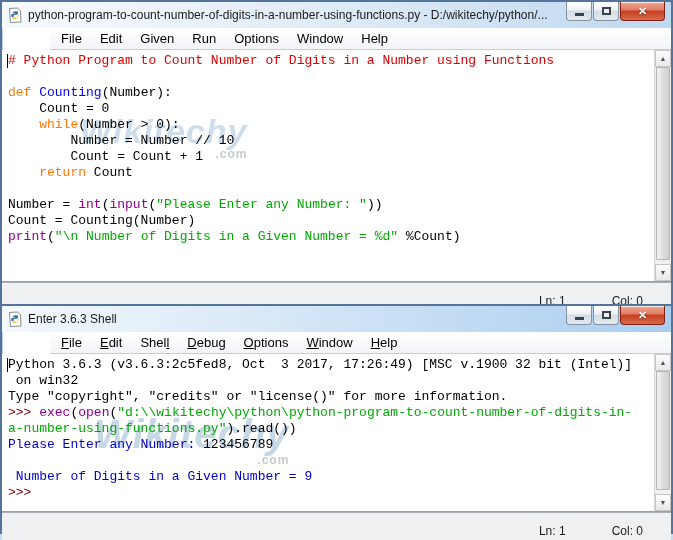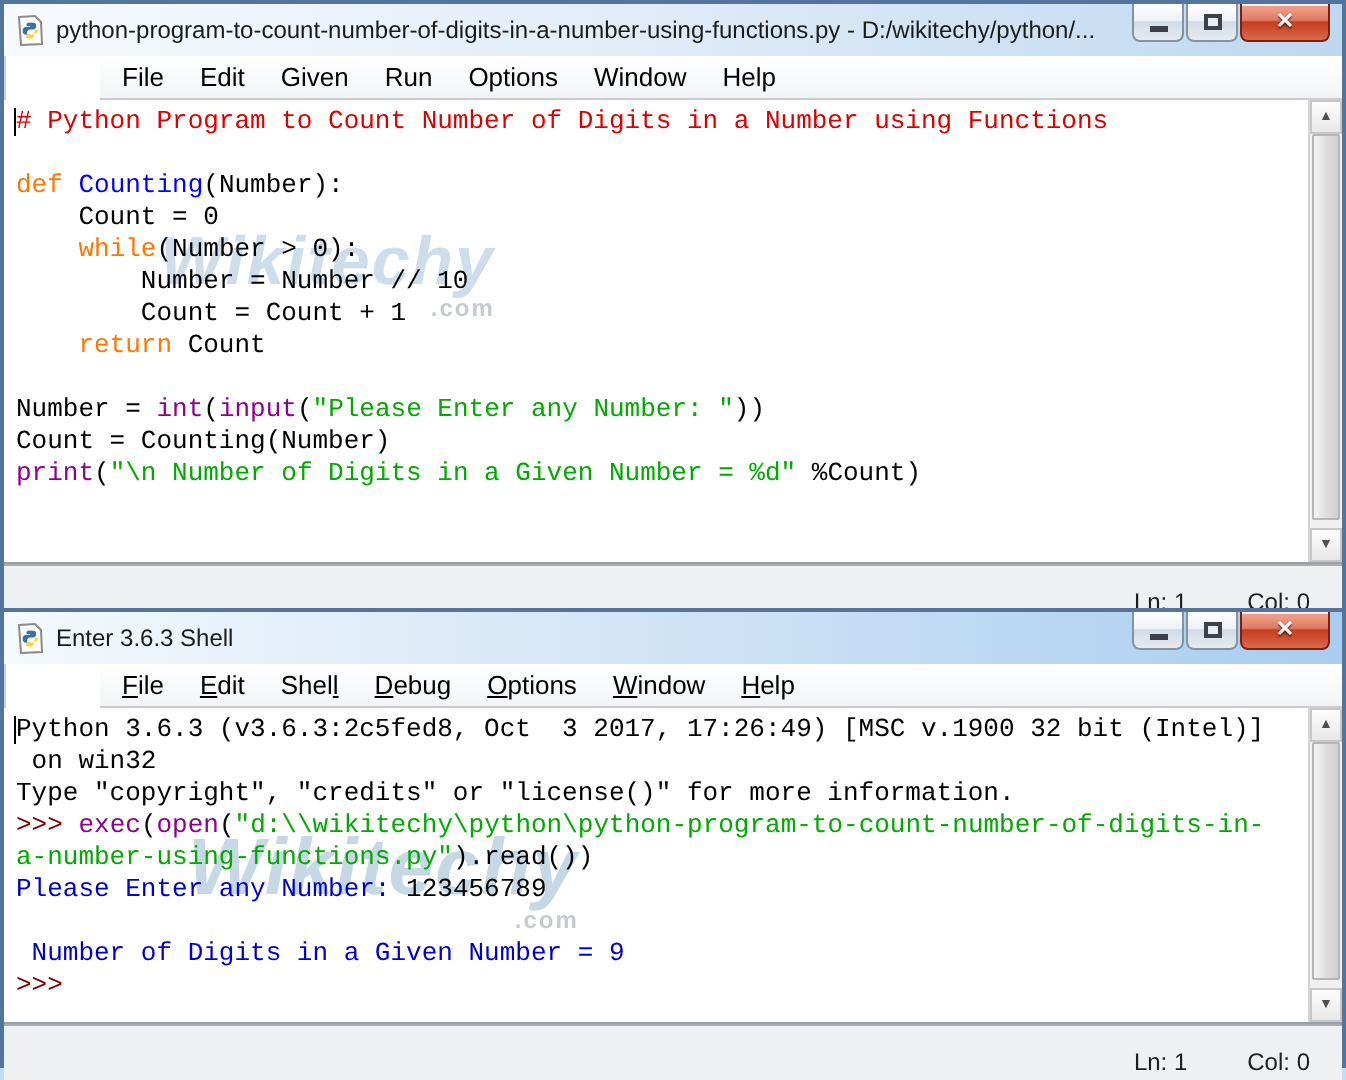--- a/index.html
+++ b/index.html
@@ -48,21 +48,21 @@
   .wm-com { display:block; font-size:12px; font-style:normal; color:rgba(150,160,170,.55); text-align:right; margin-top:-4px; }
 
   .scrollbar { position:absolute; z-index:4; top:0; right:0; width:17px; height:100%; background:#f0f0f0; border-left:1px solid #d5d5d5; }
   .sb-btn { height:17px; display:flex; align-items:center; justify-content:center; font-size:7px; color:#4d5055;
     background:linear-gradient(#fdfdfd,#e8e8e8); border:1px solid #c7c7c7; }
   .sb-btn.sb-down { position:absolute; bottom:0; left:0; right:0; }
   .sb-thumb { position:absolute; left:1px; right:1px; top:17px; bottom:21px;
     background:linear-gradient(to right,#f4f4f4,#dcdcdc 55%,#cfcfcf); border:1px solid #b5b5b5; border-radius:1px; }
 
   .statusbar { height:36px; background:#eef0f2; border-top:1px solid #a8adb3; display:flex; align-items:center;
-    justify-content:flex-end; gap:30px; padding-right:16px; font-size:12px; color:#1e1e1e; }
+    justify-content:flex-end; gap:46px; padding-right:28px; font-size:12px; color:#1e1e1e; }
 </style>
 </head>
 <body>
 
 <div class="window" id="editor-window">
   <div class="titlebar">
     <span class="app-icon">
       <svg width="16" height="16" viewBox="0 0 16 16">
         <path d="M2.5 1.5 L10.5 1 L13.5 4 L14 15 L3.5 15.5 Z" fill="#ffffff" stroke="#8a8a8a" stroke-width="1"></path>
         <path d="M8 4.2c-1.6 0-1.7.8-1.7 1.1v.8h1.8v.4H5.9c-.9 0-1.6.7-1.6 1.9s.7 2 1.6 2h.6v-1.1c0-.9.8-1.6 1.6-1.6h1.7c.7 0 1.2-.6 1.2-1.3V5.3c0-.7-1-1.1-3-1.1z" fill="#3673a5"></path>

